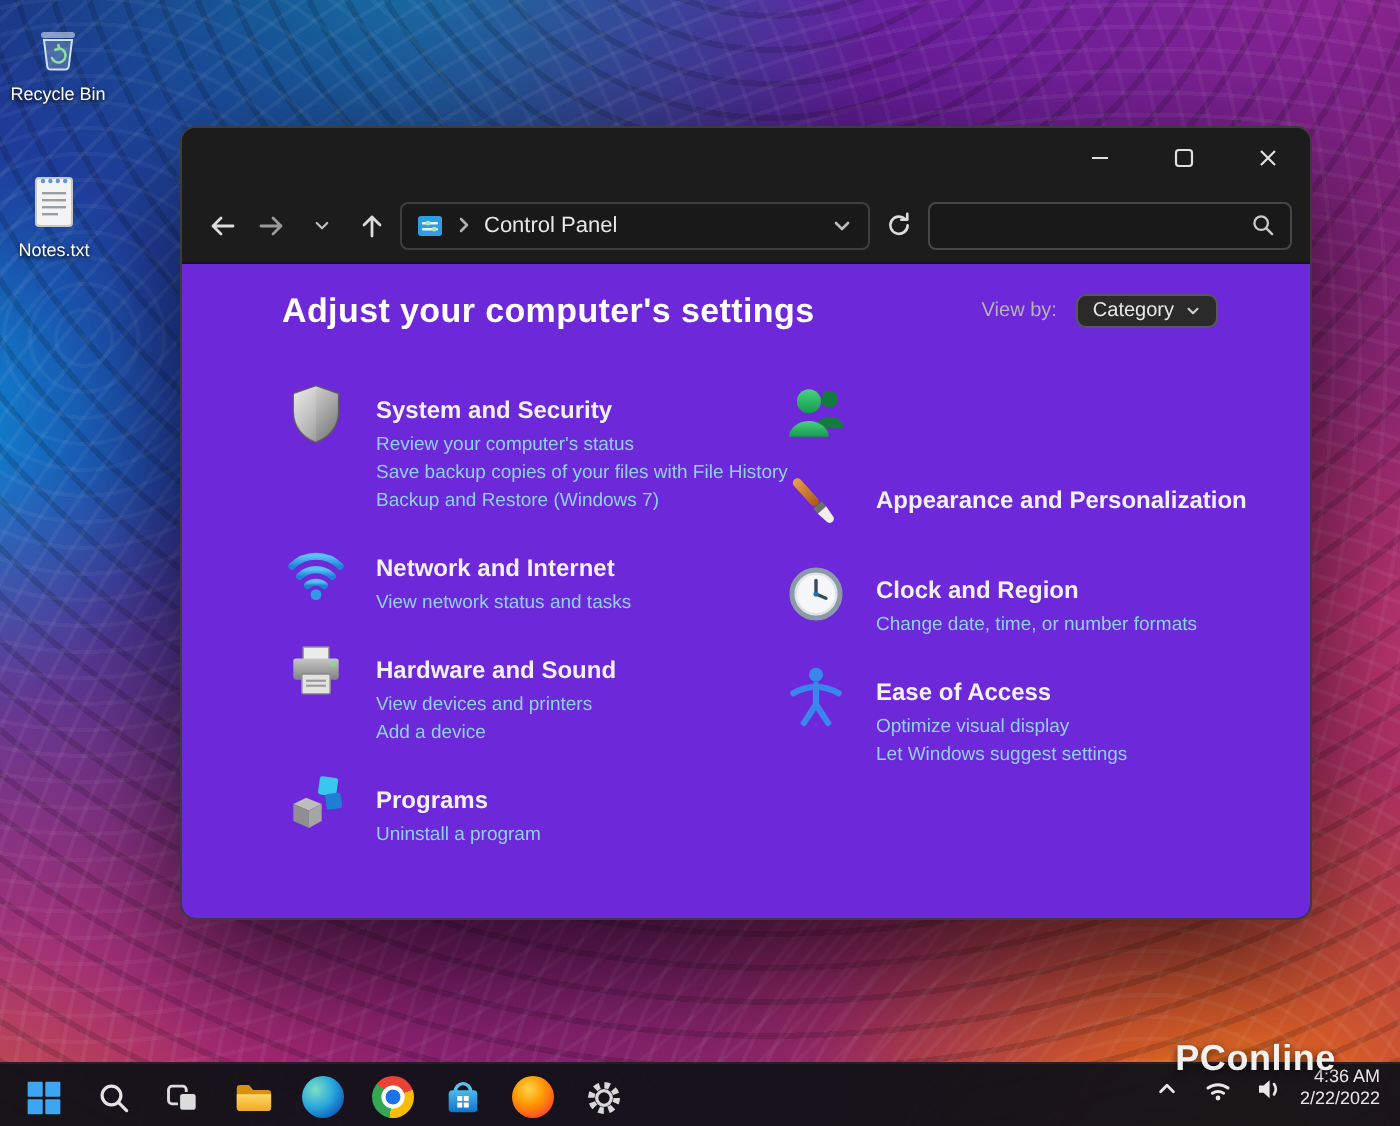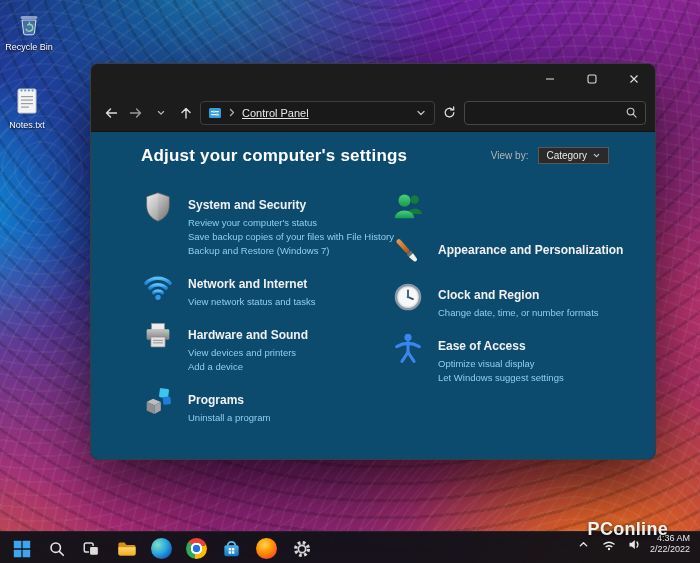--- a/index.html
+++ b/index.html
@@ -33,31 +33,31 @@
     background:#202020; border:1px solid #3c3c3c; border-radius:8px;
     box-shadow:0 24px 60px rgba(0,0,0,.6); display:flex; flex-direction:column; overflow:hidden; }
 
   .titlebar { height:30px; background:#1c1c1c; display:flex; justify-content:flex-end; align-items:stretch; flex:0 0 30px; }
   .win-controls { display:flex; }
   .wc { width:42px; display:flex; align-items:center; justify-content:center; cursor:pointer; }
 
   .navbar { height:38px; flex:0 0 38px; background:#1c1c1c; display:flex; align-items:center; gap:4px; padding:0 9px; border-bottom:1px solid #141414; }
   .nav-btn { width:21px; height:24px; background:transparent; border:none; display:flex; align-items:center; justify-content:center; cursor:pointer; border-radius:3px; }
   .address-bar { flex:1; height:24px; background:#191919; border:1px solid #3e3e3e; border-radius:4px; display:flex; align-items:center; gap:5px; padding:0 7px; cursor:text; min-width:0; }
-  .crumb { font-size:11px; color:#e8e8e8; white-space:nowrap; cursor:pointer;text-decoration:underline; }
+  .crumb { font-size:11px; color:#e8e8e8; white-space:nowrap; cursor:pointer; }
   .addr-spacer { flex:1; }
   .search-box { flex:0 0 182px; height:24px; background:#191919; border:1px solid #474747; border-radius:4px; display:flex; align-items:center; padding:0 7px; }
   .search-input { flex:1; background:transparent; border:none; outline:none; color:#e8e8e8; font-size:11px; font-family:inherit; min-width:0; }
 
-  .content { flex:1; background:#0c4a6e; padding:14px 46px 0 50px; overflow:hidden; }
+  .content { flex:1; background:#6d28d9; padding:14px 46px 0 50px; overflow:hidden; }
   .head-row { display:flex; justify-content:space-between; align-items:flex-start; margin-bottom:24px; }
   .heading { font-size:17px; font-weight:700; color:#ffffff; letter-spacing:.2px; }
   .view-by { display:flex; align-items:center; gap:10px; margin-top:1px; }
   .vb-label { font-size:10px; color:#b4b4b4; }
-  .vb-btn { display:flex; align-items:center; gap:5px; font-size:10px; color:#e8e8e8; background:#2a2a2a; border:1px solid #585858; border-radius:0; padding:2px 7px; cursor:pointer; font-family:inherit; }
+  .vb-btn { display:flex; align-items:center; gap:5px; font-size:10px; color:#e8e8e8; background:#2a2a2a; border:1px solid #585858; border-radius:5px; padding:2px 7px; cursor:pointer; font-family:inherit; }
 
   .cat-grid { display:grid; grid-template-columns:250px 1fr; }
   .cat-col { display:flex; flex-direction:column; }
   .cat { display:flex; gap:13px; margin-bottom:11px; align-items:flex-start; }
   .cat-ico { width:34px; height:34px; flex:0 0 34px; cursor:pointer; }
   .cat-text { min-width:0; }
   .cat-title { display:block; font-size:12px; font-weight:600; color:#f1f1f1; margin:8px 0 4px; text-decoration:none; cursor:pointer; white-space:nowrap; }
   .cat-link { display:flex; align-items:center; gap:4px; font-size:9.5px; color:#8fd0ee; line-height:14px; text-decoration:none; cursor:pointer; white-space:nowrap; }
 
   

